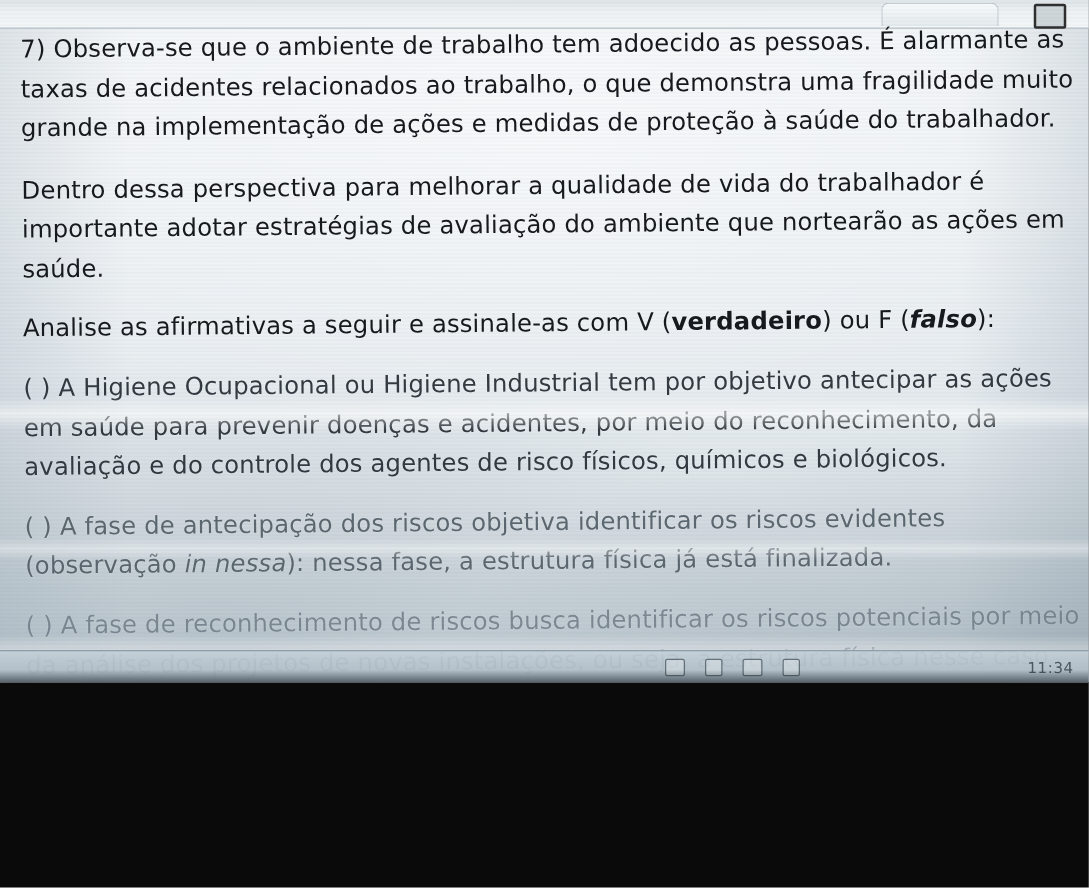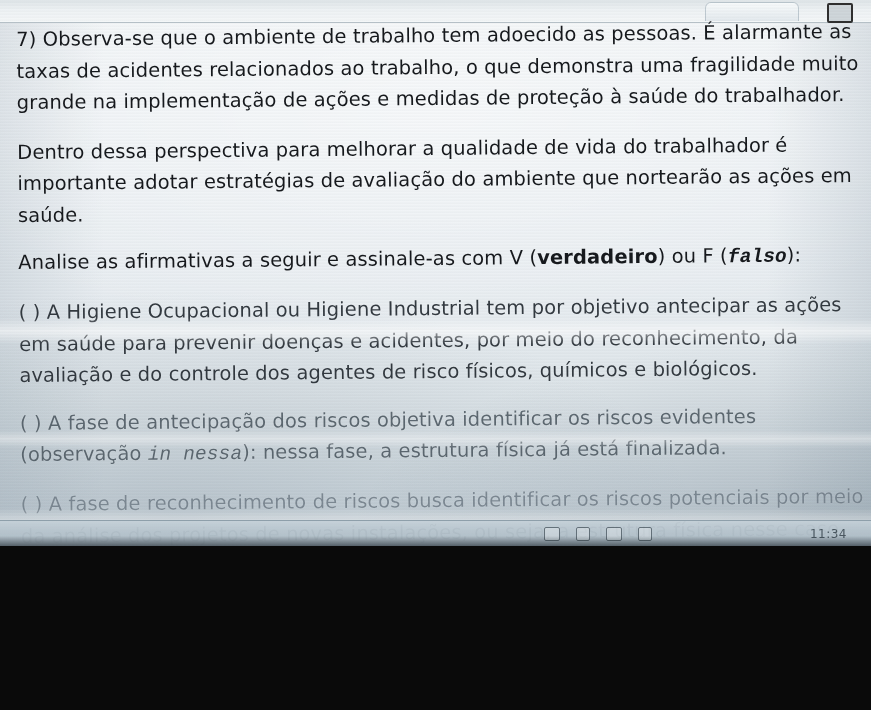--- a/index.html
+++ b/index.html
@@ -90,21 +90,21 @@
     font-size: 19.5px;
     line-height: 1.62;
     letter-spacing: .1px;
     margin: 0 0 16px 0;
     color: #16191d;
     text-shadow: 0 0 1px rgba(255,255,255,.5);
   }
   .p-q { margin-bottom: 18px; }
 
   b, .bold { font-weight: bold; }
-  i, .ital { font-style: italic; font-family: Liberation Mono, monospace; }
+  i, .ital { font-style: italic; }
 
   
   .fade-1 { color: #2a3138; opacity: .95; }
   .fade-2 { color: #4a565f; opacity: .86; }
   .fade-3 { color: #6a7782; opacity: .78; }
   .fade-4 { color: #8593a0; opacity: .70; }
 
   
   .streak {
     position: absolute;
@@ -120,21 +120,21 @@
   
   #taskbar {
     position: absolute;
     left: 0; bottom: 0;
     width: 871px; height: 26px;
     background: linear-gradient(180deg, rgba(196,208,216,.85) 0%, rgba(168,183,193,.92) 100%);
     border-top: 1px solid rgba(130,148,160,.7);
     display: flex;
     align-items: center;
     gap: 14px;
-    padding: 0 24px;
+    padding: 0 12px;
     box-sizing: border-box;
     color: #3b4750;
     font-size: 11px;
   }
   #taskbar .tb-icons {
     display: flex;
     align-items: center;
     gap: 16px;
     margin-left: 520px;
     opacity: .75;

